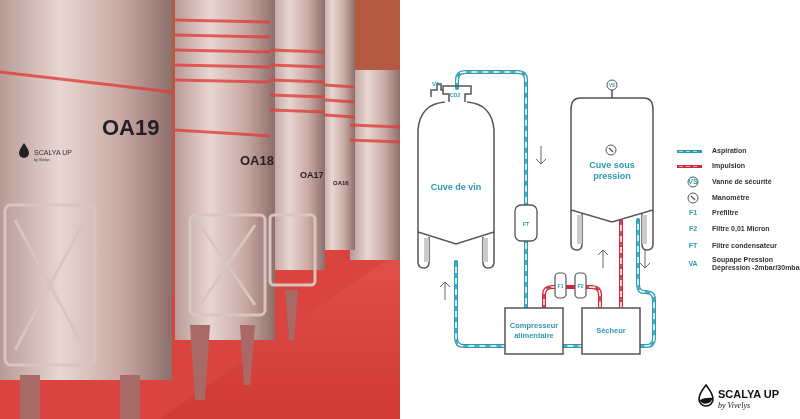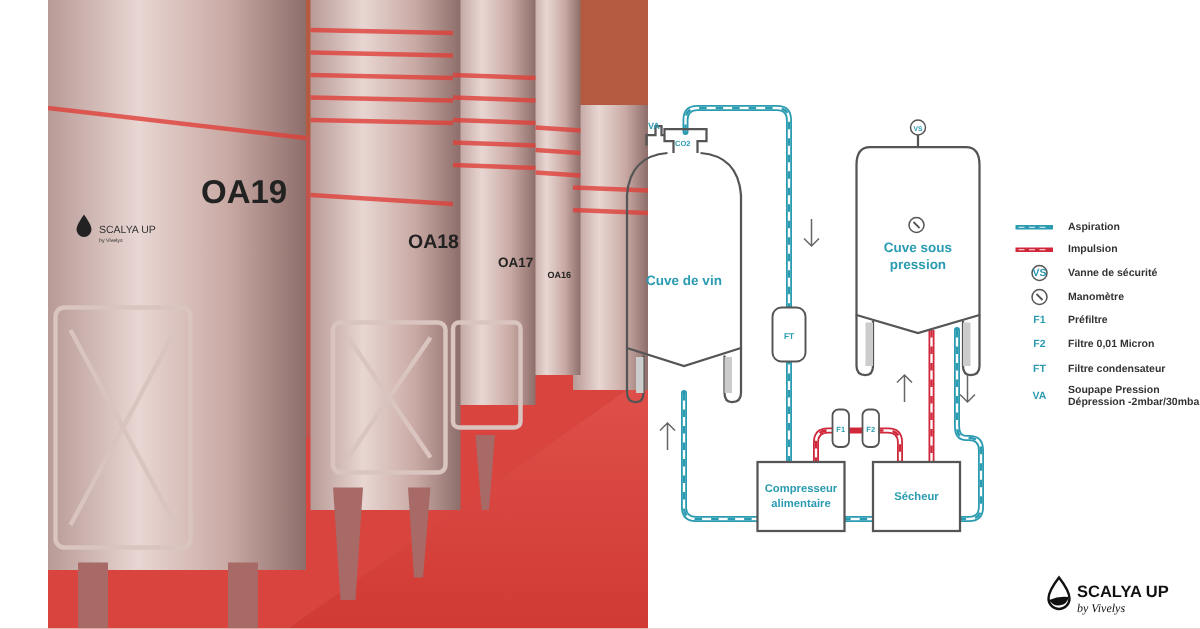--- a/index.html
+++ b/index.html
@@ -1,17 +1,17 @@
 <!DOCTYPE html>
 <html><head>
   <meta charset="utf-8">
   <style>
     html, body { margin: 0; padding: 0; background: #ffffff; }
     body { width: 800px; height: 419px; position: relative; overflow: hidden; font-family: "Liberation Sans", sans-serif; }
-    #photo { position: absolute; left: 0; top: 0; width: 400px; height: 419px; overflow: hidden; padding-left: 32px; }
+    #photo { position: absolute; left: 0; top: 0; width: 400px; height: 419px; overflow: hidden; }
     #diagram { position: absolute; left: 400px; top: 0; width: 400px; height: 419px; }
     .lbl { font-family: "Liberation Sans", sans-serif; font-weight: bold; fill: #2a9bb0; }
     .leg { font-family: "Liberation Sans", sans-serif; font-weight: bold; fill: #333333; font-size: 7px; }
     .legkey { font-family: "Liberation Sans", sans-serif; font-weight: bold; fill: #2a9bb0; font-size: 7px; }
   </style>
 </head>
 <body>
 
 <div id="photo">
   <svg width="400" height="419" viewBox="0 0 400 419">

